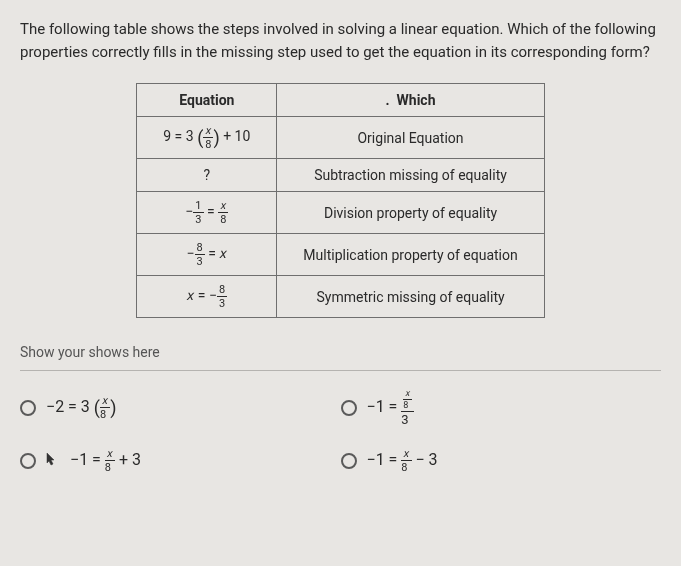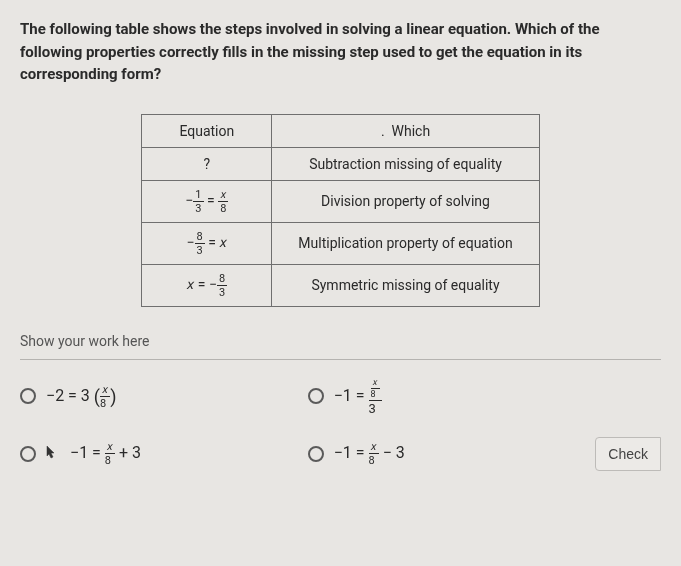--- a/index.html
+++ b/index.html
@@ -6,25 +6,25 @@
   body {
     margin: 0;
     padding: 18px 20px;
     width: 681px;
     height: 566px;
     font-family: -apple-system, BlinkMacSystemFont, "Segoe UI", Roboto, sans-serif;
     background: #e8e6e3;
     color: #2a2a2a;
     overflow: hidden;
   }
-  .question { font-size: 15px; line-height: 1.5; font-weight: 700; margin-bottom: 28px; }
+  .question { font-size: 15px; line-height: 1.5; font-weight: 400; margin-bottom: 20px; }
   .tbl-wrap { display:flex; justify-content:center; margin-bottom: 20px; }
   table { border-collapse: collapse; background:#e8e6e3; }
   th, td { border: 1px solid #6f6f6f; padding: 8px 26px; text-align:center; font-size:14px; }
-  th { font-weight:400; }
+  th { font-weight:700; }
   .frac { display:inline-flex; flex-direction:column; vertical-align:middle; font-size:11px; line-height:1; }
   .frac .n { border-bottom:1px solid currentColor; padding:0 2px 1px; }
   .frac .d { padding-top:1px; }
   .paren { font-size:18px; vertical-align:middle; }
   .work-label { font-size:14px; color:#555; border-bottom:1px solid #b5b3b0; padding:6px 0 10px; margin:6px 0 18px; }
   .options { display:grid; grid-template-columns: 1fr 1fr auto; row-gap: 22px; align-items:center; }
   .opt { display:flex; align-items:center; gap:10px; font-size:16px; }
   .radio { width:16px; height:16px; border:2px solid #5a5a5a; border-radius:50%; flex:0 0 auto; }
   .radio.selected { position:relative; }
   .pointer { display:inline-block; width:18px; height:20px; position:relative; margin-left:-4px; }
@@ -39,34 +39,43 @@
 <div class="question">The following table shows the steps involved in solving a linear equation. Which of the following properties correctly fills in the missing step used to get the equation in its corresponding form?</div>
 
 <div class="tbl-wrap">
 <table>
   <tbody>
         <tr class="eq-row">
     <th>Equation</th>
     <th>.&nbsp;&nbsp;<span>Which</span></th>
   </tr>
   <tr class="eq-row">
+    <td>
+      <span>9 = 3</span>&nbsp;<span class="paren">(</span><span class="frac">
+              <span class="n">𝑥</span>
+              <span class="d">8</span>
+            </span><span class="paren">)</span><span> + 10</span>
+    </td>
+    <td>Original Equation</td>
+  </tr>
+  <tr class="eq-row">
     <td>?</td>
     <td>Subtraction missing of equality</td>
   </tr>
   <tr class="eq-row">
     <td>
       <span>−</span><span class="frac">
               <span class="n">1</span>
               <span class="d">3</span>
             </span><span> = </span><span class="frac">
               <span class="n">𝑥</span>
               <span class="d">8</span>
             </span>
     </td>
-    <td>Division property of solving</td>
+    <td>Division property of equality</td>
   </tr>
   <tr class="eq-row">
     <td>
       <span>−</span><span class="frac">
               <span class="n">8</span>
               <span class="d">3</span>
             </span><span> = 𝑥</span>
     </td>
     <td>Multiplication property of equation</td>
   </tr>
@@ -76,21 +85,21 @@
               <span class="n">8</span>
               <span class="d">3</span>
             </span>
     </td>
     <td>Symmetric missing of equality</td>
   </tr>
 </tbody>
     </table>
 </div>
 
-<div class="work-label">Show your work here</div>
+<div class="work-label">Show your shows here</div>
 
 <div class="options">
 
   <div class="opt">
     <span class="radio"></span>
     <span>
       <span>−2 = 3</span>&nbsp;<span class="paren">(</span><span class="frac">
           <span class="n">𝑥</span>
           <span class="d">8</span>
         </span><span class="paren">)</span>
@@ -130,15 +139,14 @@
   <div class="opt">
     <span class="radio"></span>
     <span>
       <span>−1 = </span><span class="frac">
           <span class="n">𝑥</span>
           <span class="d">8</span>
         </span><span> − 3</span>
     </span>
   </div>
 
-  <button class="check-btn">Check</button>
 
 </div>
 
 </body></html>

